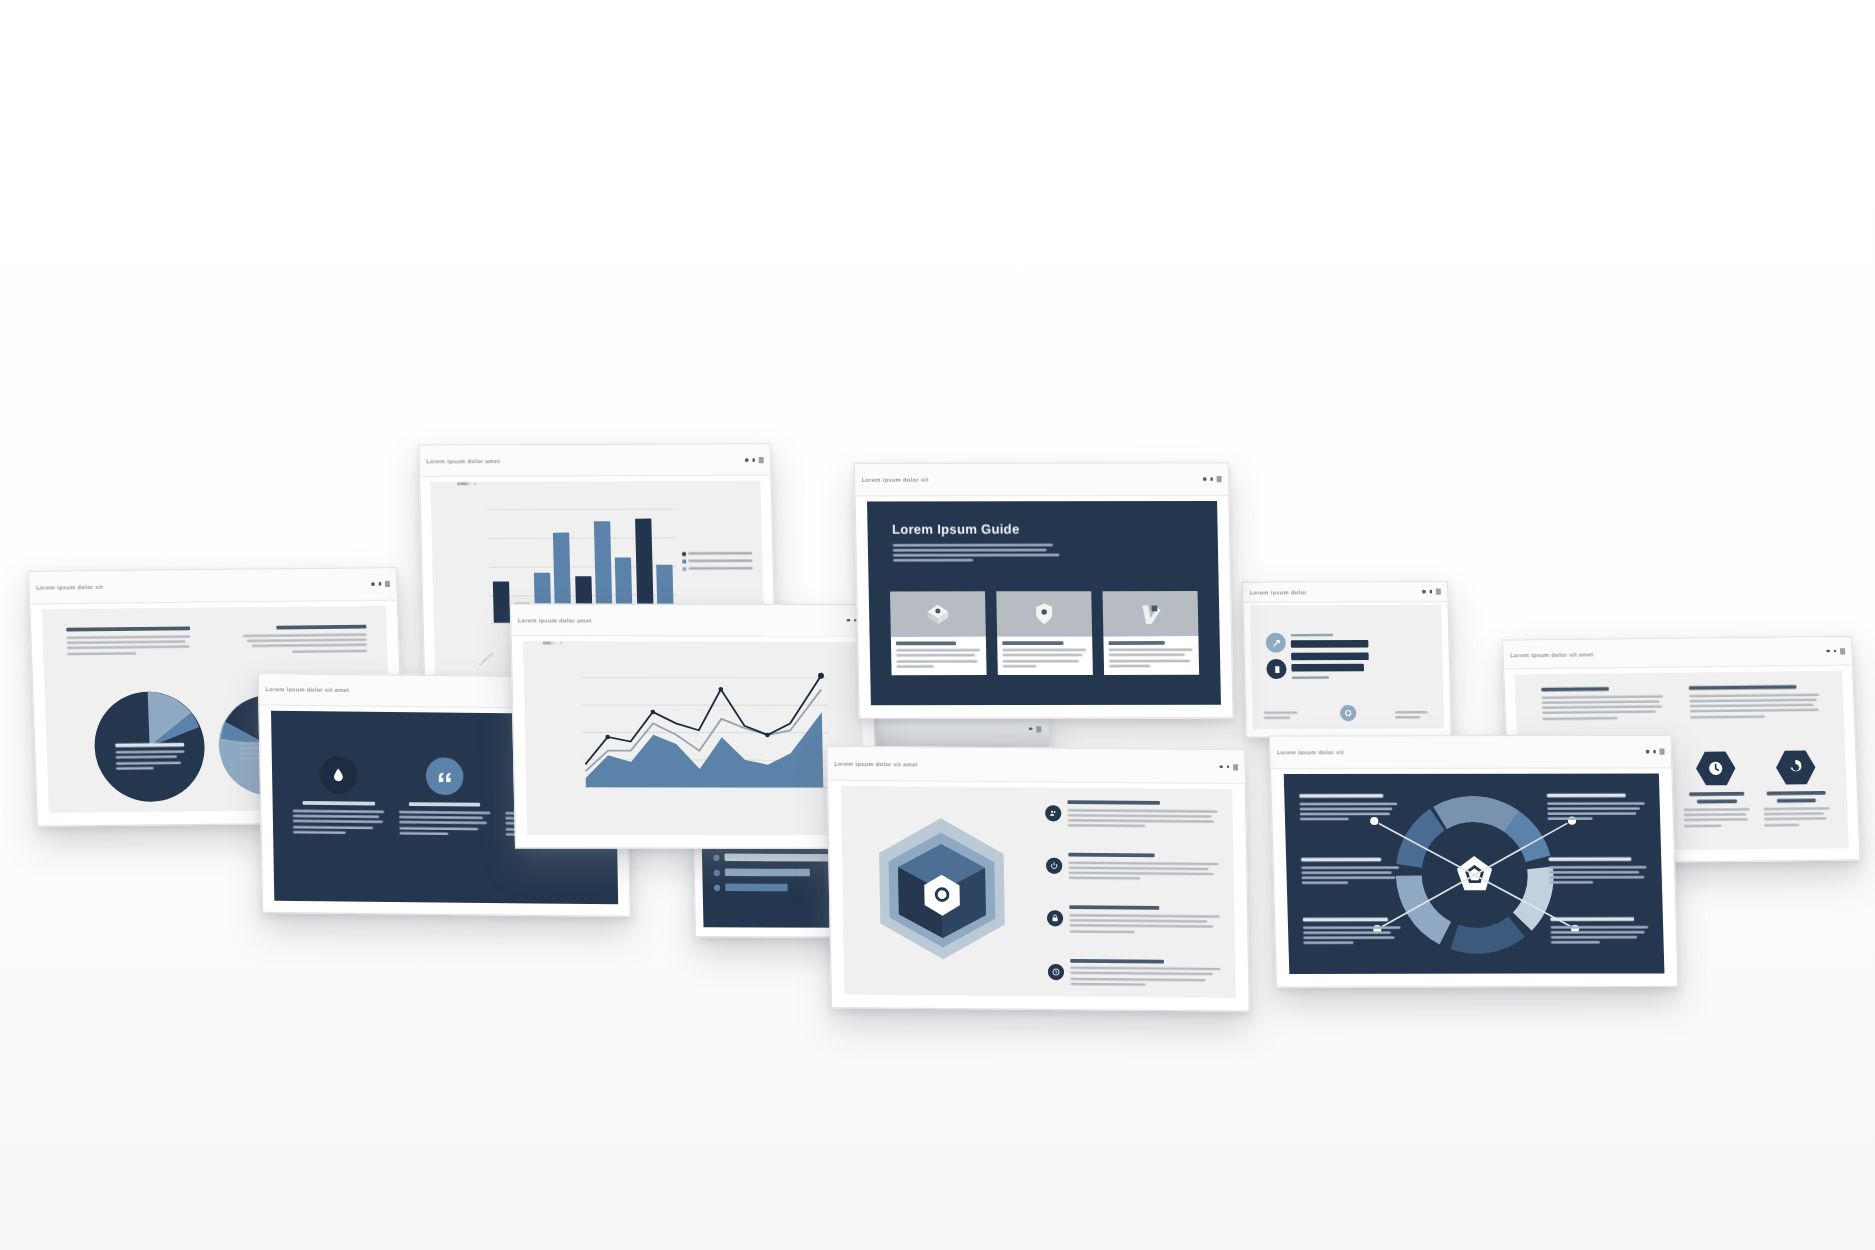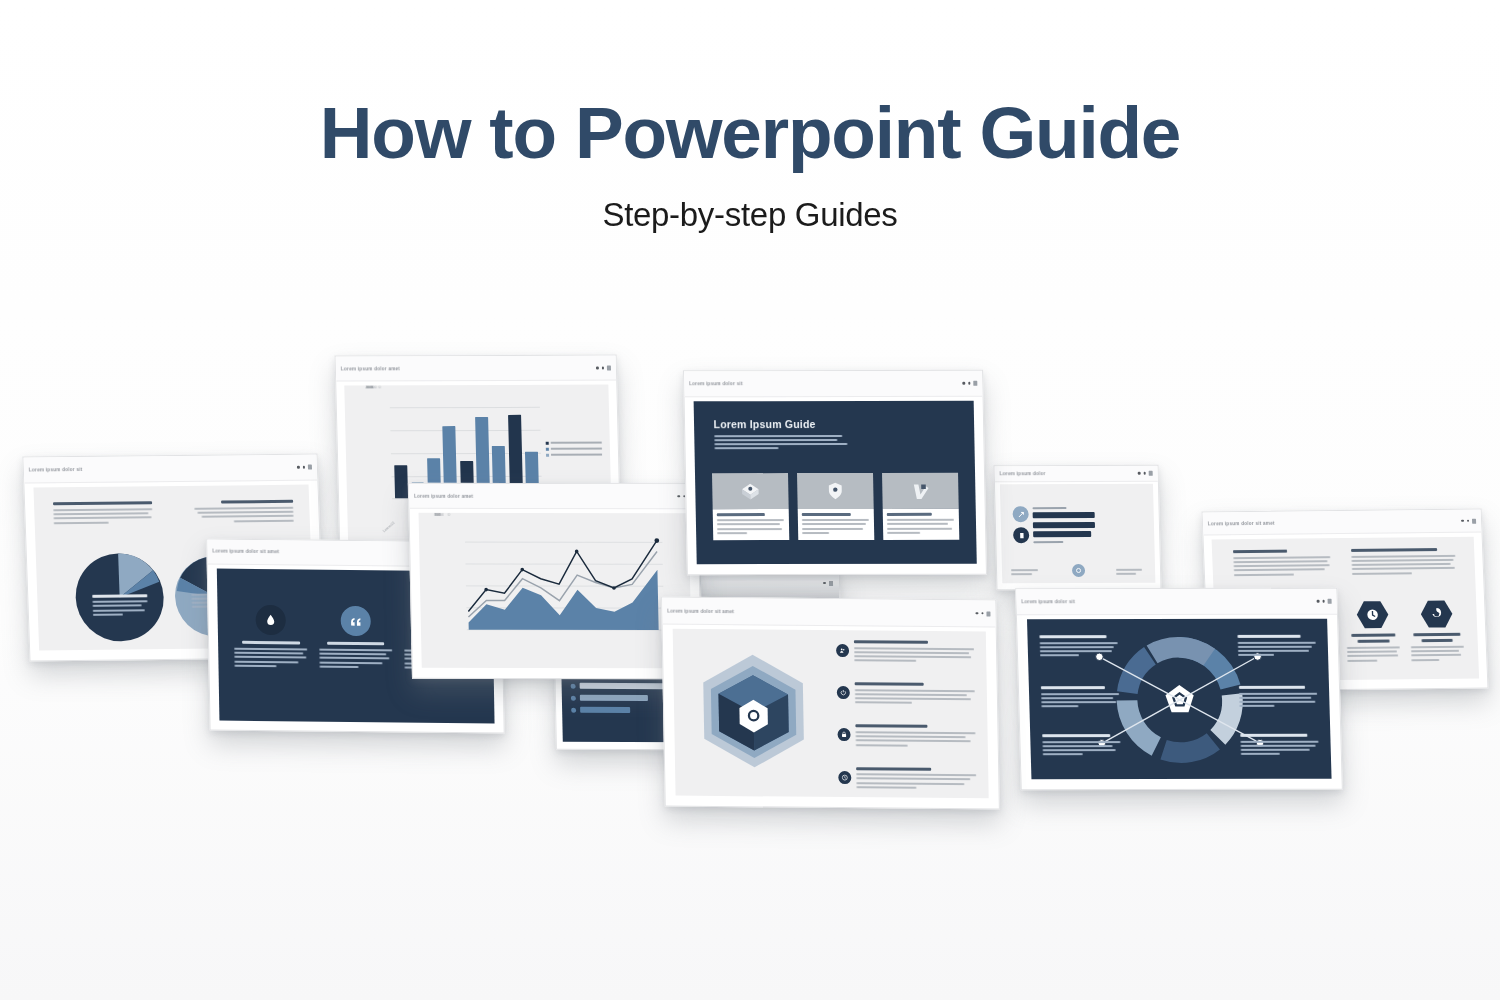--- a/index.html
+++ b/index.html
@@ -63,24 +63,20 @@
 
   .icon-circ { border-radius: 50%; display: flex; align-items: center; justify-content: center; }
 
   svg { display: block; }
 </style>
 </head>
 <body>
 
 <div id="stage">
 
-  <div class="head">
-    <h1>How to Powerpoint Guide</h1>
-    <h2>Step-by-step Guides</h2>
-  </div>
 
   <div class="win" style="left:26px; top:455px; width:295px; height:205px; transform:rotate(-2.0deg) skewY(1.4deg);">
     <div class="bar">
       <span class="ttl">Lorem ipsum dolor sit</span>
       <span class="ctrl">
         <i></i>
           <i></i>
         <b class="sq"></b>
       </span>
     </div>

